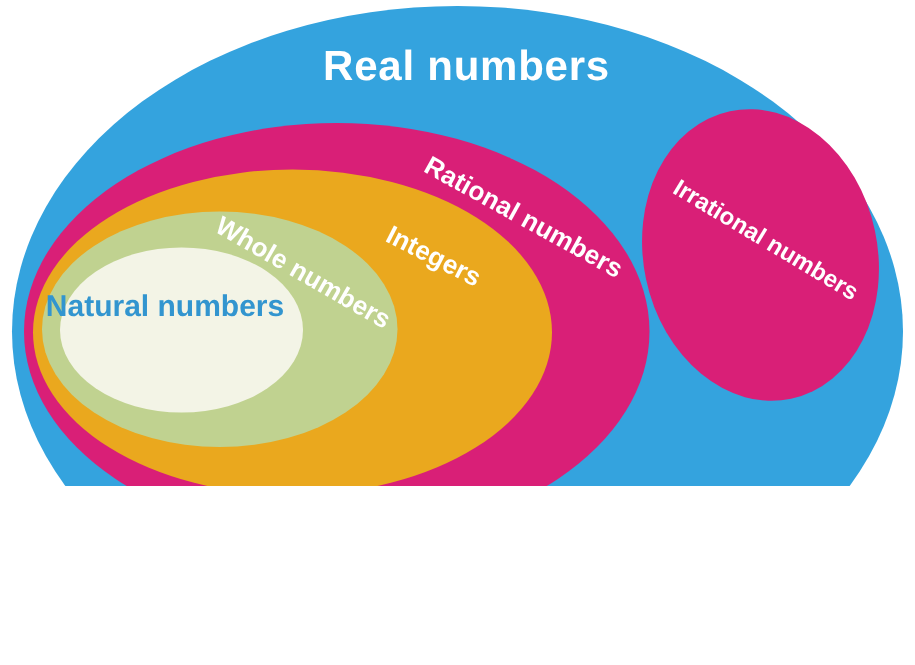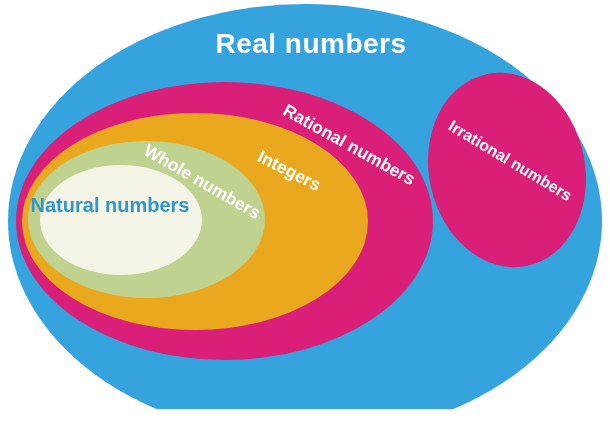--- a/index.html
+++ b/index.html
@@ -1,21 +1,21 @@
 <!DOCTYPE html>
 <html style="--canvas: #FFFFFF; --blue: #34A3DE; --magenta: #D91F77; --orange: #EAA81E; --green: #C0D290; --cream: #F3F4E6; --natural-text: #3295CF; --label-text: #FFFFFF;"><head>
 <meta charset="utf-8">
 <style>
   :root{
     --canvas:#FFFFFF; --blue:#34A3DE; --magenta:#D91F77; --orange:#EAA81E;
     --green:#C0D290; --cream:#F3F4E6; --natural-text:#3295CF; --label-text:#FFFFFF;
   }
   html,body{margin:0;padding:0;background:#fff;}
   .stage{
-    position:relative;width:610px;height:409px;overflow:hidden;
+    position:relative;width:610px;height:324px;overflow:hidden;
     background:var(--canvas);
     font-family:"Liberation Sans","DejaVu Sans",sans-serif;
     text-align:center;
   }
   .ellipse{position:absolute;border-radius:50%;}
   #e-real      {left:8px;  top:4px;   width:594px;height:434px;background:var(--blue);}
   #e-rational  {left:16px; top:82px;  width:417px;height:278px;background:var(--magenta);}
   #e-integers  {left:22px; top:113px; width:346px;height:217px;background:var(--orange);}
   #e-whole     {left:28px; top:141px; width:237px;height:157px;background:var(--green);}
   #e-natural   {left:40px; top:165px; width:162px;height:110px;background:var(--cream);}

